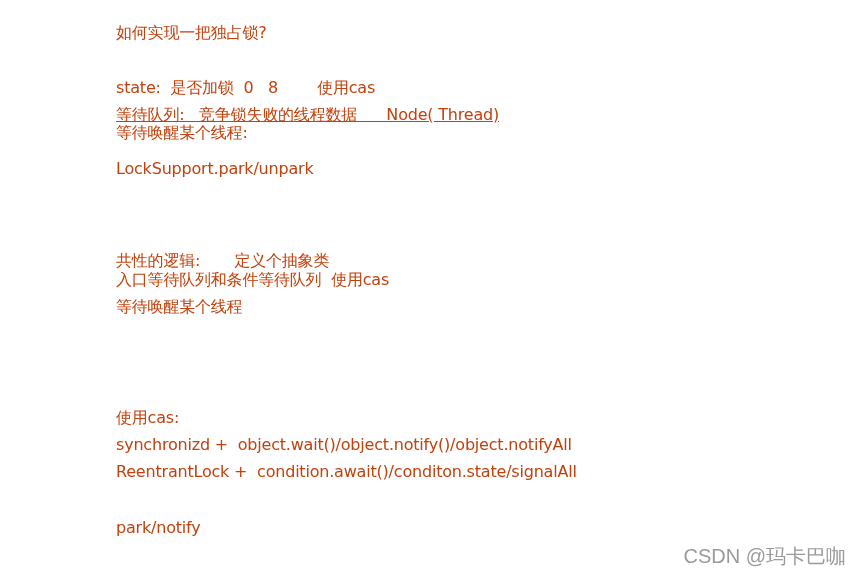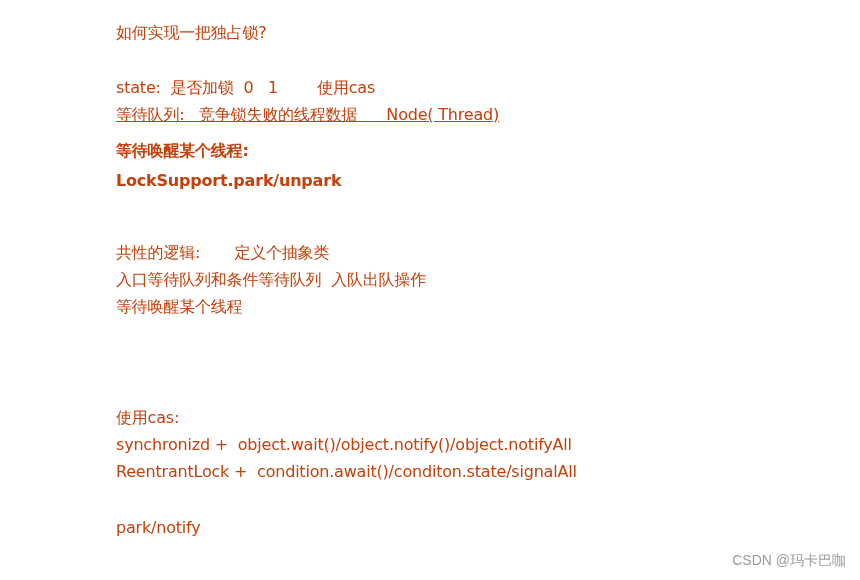--- a/index.html
+++ b/index.html
@@ -27,39 +27,39 @@
       white-space: pre;
       font-size: 16px;
       line-height: 26px;
       color: #c2410c;
       letter-spacing: -0.2px;
     }
     .watermark {
       position: absolute;
       right: 14px;
       bottom: 10px;
-      font-size: 14px;
+      font-size: 20px;
       color: #9a9a9a;
       font-family: "Liberation Sans", "DejaVu Sans", sans-serif;
       white-space: pre;
     }
   </style>
 </head>
 <body>
 
 <div class="note">
   <div class="line" style="top:20px;">如何实现一把独占锁?</div>
 
-  <div class="line" style="top:75px;">state:  是否加锁  0   1        使用cas</div>
+  <div class="line" style="top:75px;">state:  是否加锁  0   8        使用cas</div>
   <div class="line" style="top:102px;text-decoration:underline;">等待队列:   竞争锁失败的线程数据      Node( Thread)</div>
-  <div class="line" style="top:138px;font-weight:bold;">等待唤醒某个线程:</div>
-  <div class="line" style="top:168px;font-weight:bold;">LockSupport.park/unpark</div>
+  <div class="line" style="top:120px;">等待唤醒某个线程:</div>
+  <div class="line" style="top:156px;">LockSupport.park/unpark</div>
 
-  <div class="line" style="top:240px;">共性的逻辑:       定义个抽象类</div>
-  <div class="line" style="top:267px;">入口等待队列和条件等待队列  入队出队操作</div>
+  <div class="line" style="top:248px;">共性的逻辑:       定义个抽象类</div>
+  <div class="line" style="top:267px;">入口等待队列和条件等待队列  使用cas</div>
   <div class="line" style="top:294px;">等待唤醒某个线程</div>
 
   <div class="line" style="top:405px;">使用cas:</div>
   <div class="line" style="top:432px;">synchronizd +  object.wait()/object.notify()/object.notifyAll</div>
   <div class="line" style="top:459px;">ReentrantLock +  condition.await()/conditon.state/signalAll</div>
 
   <div class="line" style="top:515px;">park/notify</div>
 </div>
 
 <div class="watermark">CSDN @玛卡巴咖</div>

